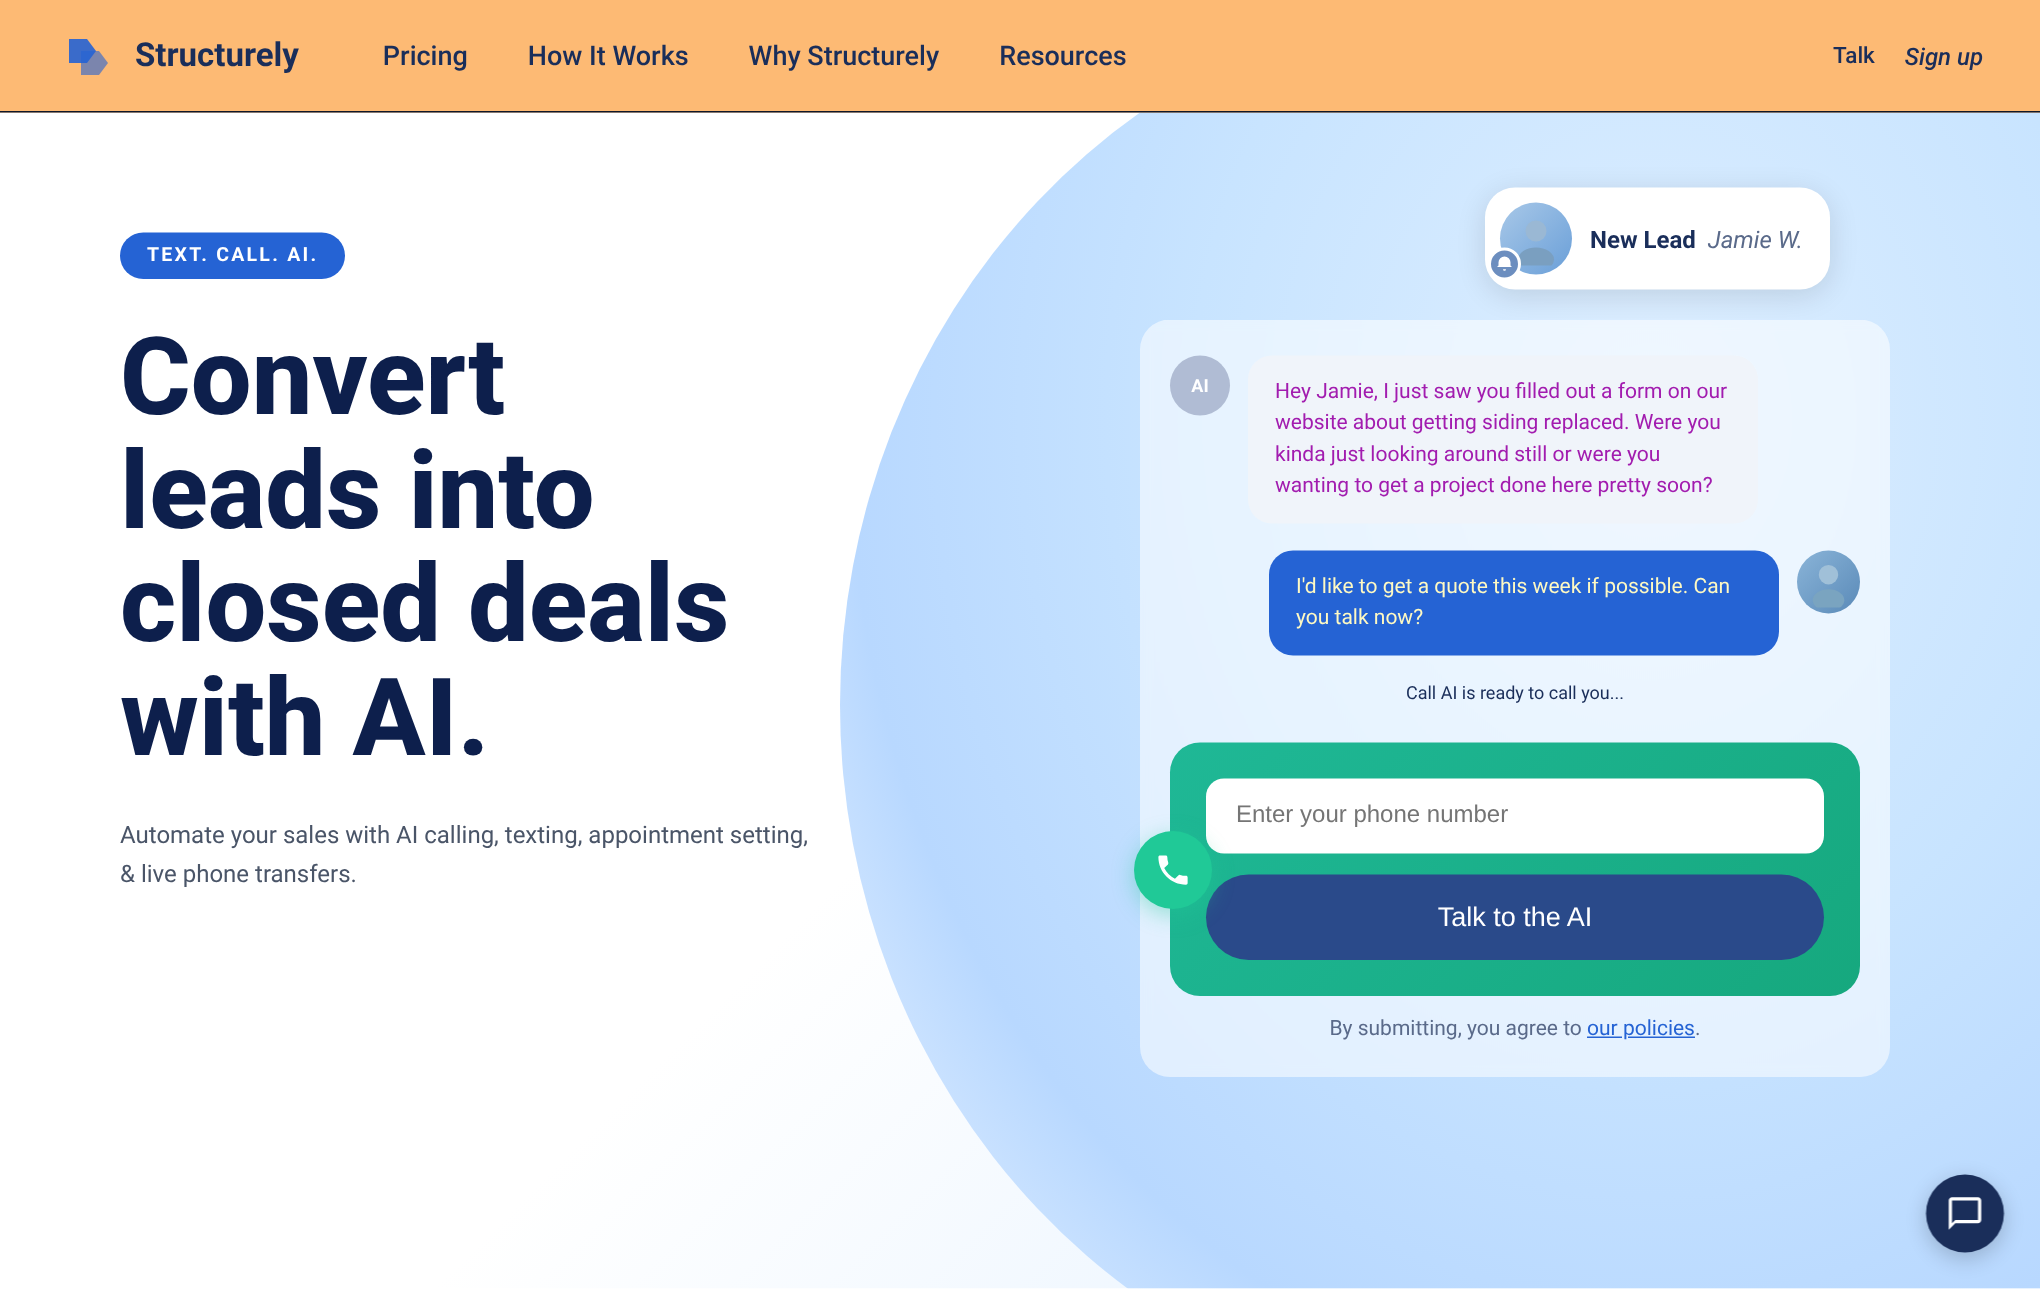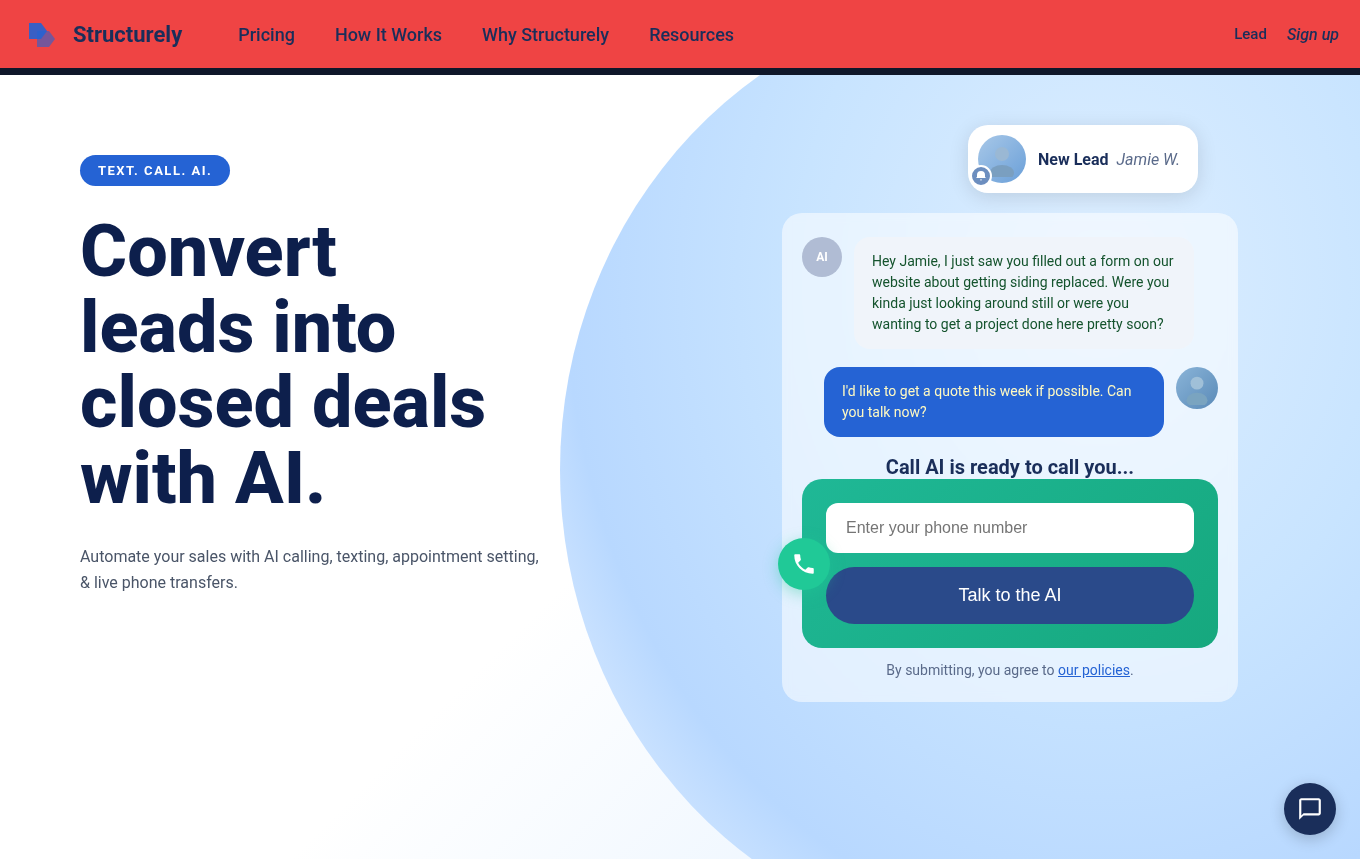--- a/index.html
+++ b/index.html
@@ -2,24 +2,24 @@
 <html><head>
   <meta charset="utf-8">
   <style>
     * { margin: 0; padding: 0; box-sizing: border-box; }
     body { font-family: -apple-system, BlinkMacSystemFont, 'Segoe UI', Roboto, sans-serif; background: #fff; overflow-x: hidden; width: 1360px; min-height: 859px; }
 
     
     .navbar {
       display: flex;
       align-items: center;
-      padding: 0 21px;
+      padding: 0 38px;
       height: 75px;
-      background: #ef4444;
-      border-bottom: 7px solid #0f172a;
+      background: #fdba74;
+      border-bottom: 1px solid #0f172a;
       position: relative;
       z-index: 10;
     }
     .logo-area {
       display: flex;
       align-items: center;
       gap: 10px;
       margin-right: 40px;
       text-decoration: none;
     }
@@ -141,21 +141,21 @@
       flex: 1;
       position: relative;
       z-index: 1;
       padding: 50px 20px 0 0;
       display: flex;
       flex-direction: column;
       align-items: center;
     }
 
     .chat-demo {
-      width: 456px;
+      width: 500px;
       position: relative;
     }
 
     
     .new-lead-notification {
       display: flex;
       align-items: center;
       gap: 12px;
       background: #fff;
       border-radius: 20px;
@@ -220,21 +220,21 @@
       font-size: 12px;
       font-weight: 700;
       color: #fff;
       flex-shrink: 0;
     }
     .msg-bubble {
       background: #f0f4fa;
       border-radius: 16px;
       padding: 14px 18px;
       font-size: 14px;
-      color: #14532d;
+      color: #a21caf;
       max-width: 340px;
       line-height: 1.5;
     }
     .msg-row.right .msg-bubble {
       background: #2563d4;
       color: #fef9c3;
     }
     .user-avatar-chat {
       width: 42px;
       height: 42px;
@@ -246,24 +246,24 @@
       align-items: center;
       justify-content: center;
     }
 
     
     .call-cta-section {
       margin-top: 8px;
     }
     .call-ready-text {
       text-align: center;
-      font-size: 20px;
-      font-weight: 700;
-      color: #1a2e5a;
-      margin-bottom: 0;
+      font-size: 12px;
+      font-weight: 400;
+      color: #1a2e5a;
+      margin-bottom: 26px;
     }
     .call-card {
       background: linear-gradient(135deg, #1fb896 0%, #16a87e 100%);
       border-radius: 20px;
       padding: 24px;
       position: relative;
     }
     .phone-icon-float {
       position: absolute;
       left: -24px;
@@ -344,21 +344,21 @@
   </a>
 
   <div class="nav-links">
     <a class="nav-link" href="#">Pricing</a>
     <a class="nav-link" href="#">How It Works</a>
     <a class="nav-link" href="#">Why Structurely</a>
     <a class="nav-link" href="#">Resources</a>
   </div>
 
   <div class="nav-right">
-    <span class="nav-login">Lead</span>
+    <span class="nav-login">Talk</span>
     <a class="nav-signup" href="#">Sign up</a>
   </div>
 </nav>
 
 <section class="hero">
 
   <div class="hero-left">
     <div class="badge">TEXT. CALL. AI.</div>
     <h1 class="hero-title">
       <span>Convert</span><br>

